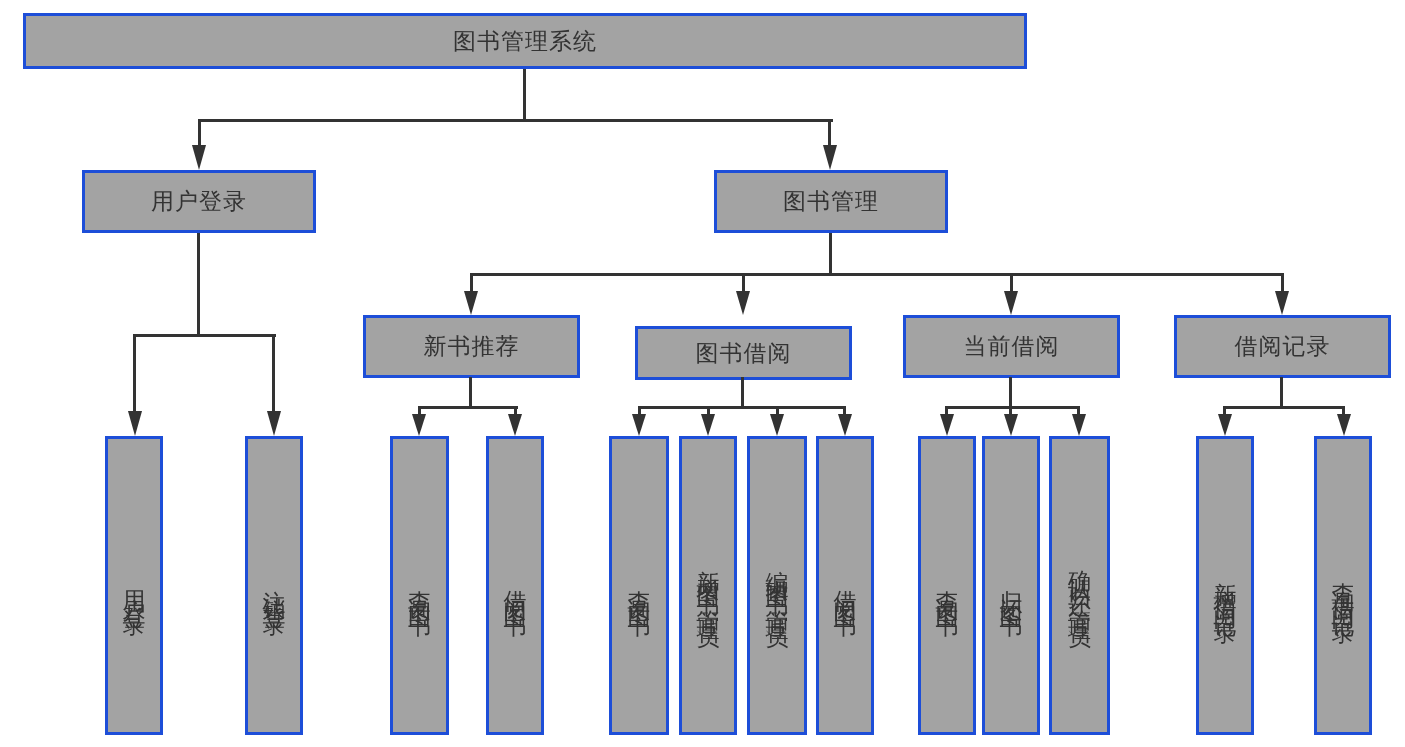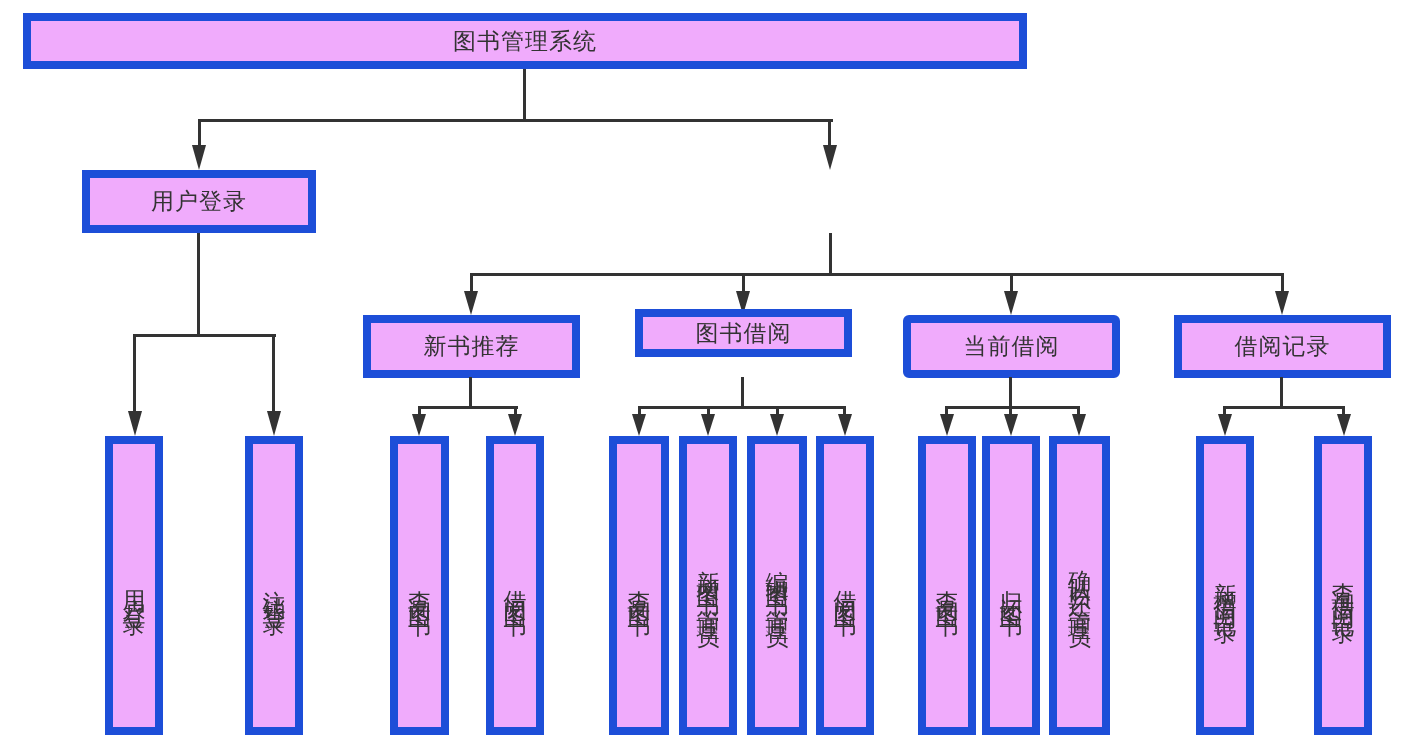--- a/index.html
+++ b/index.html
@@ -11,22 +11,22 @@
     position: relative;
     width: 1405px;
     height: 747px;
     background: #ffffff;
     overflow: hidden;
     font-family: "DejaVu Sans", "Liberation Sans", sans-serif;
   }
   .node {
     position: absolute;
     box-sizing: border-box;
-    border: 8px solid #1d4ed8;
-    background: #f0abfc;
+    border: 3px solid #1d4ed8;
+    background: #a3a3a3;
     color: #333333;
     display: flex;
     align-items: center;
     justify-content: center;
     font-size: 23px;
     letter-spacing: 1px;
     text-align: center;
   }
   .node.vert {
     writing-mode: vertical-rl;
@@ -71,20 +71,23 @@
   <div class="vline" style="left:523px; top:69px; width:3px; height:52px;"></div>
   <div class="hline" style="left:198px; top:119px; width:635px; height:3px;"></div>
   <div class="stub" style="left:198px; top:119px; width:3px; height:28px;"></div>
   <div class="arr arr25" style="left:192px; top:145px;"></div>
   <div class="stub" style="left:828px; top:119px; width:3px; height:28px;"></div>
   <div class="arr arr25" style="left:823px; top:145px;"></div>
 
   <div class="node" style="left:82px; top:170px; width:234px; height:63px;">
     <span>用户登录</span>
   </div>
+  <div class="node" style="left:714px; top:170px; width:234px; height:63px;">
+    <span>图书管理</span>
+  </div>
 
   <div class="vline" style="left:197px; top:233px; width:3px; height:104px;"></div>
   <div class="hline" style="left:133px; top:334px; width:143px; height:3px;"></div>
   <div class="stub" style="left:133px; top:334px; width:3px; height:79px;"></div>
   <div class="arr arr25" style="left:128px; top:411px;"></div>
   <div class="stub" style="left:272px; top:334px; width:3px; height:79px;"></div>
   <div class="arr arr25" style="left:267px; top:411px;"></div>
 
   <div class="vline" style="left:829px; top:233px; width:3px; height:42px;"></div>
   <div class="hline" style="left:470px; top:273px; width:814px; height:3px;"></div>
@@ -93,24 +96,24 @@
   <div class="stub" style="left:742px; top:273px; width:3px; height:19px;"></div>
   <div class="arr arr24" style="left:736px; top:291px;"></div>
   <div class="stub" style="left:1010px; top:273px; width:3px; height:19px;"></div>
   <div class="arr arr24" style="left:1004px; top:291px;"></div>
   <div class="stub" style="left:1281px; top:273px; width:3px; height:19px;"></div>
   <div class="arr arr24" style="left:1275px; top:291px;"></div>
 
   <div class="node" style="left:363px; top:315px; width:217px; height:63px;align-items:center;">
     <span>新书推荐</span>
   </div>
-  <div class="node" style="left:635px; top:309px; width:217px; height:48px;align-items:flex-end;">
+  <div class="node" style="left:635px; top:326px; width:217px; height:54px;">
     <span>图书借阅</span>
   </div>
-  <div class="node" style="left:903px; top:315px; width:217px; height:63px;border-radius:6px;">
+  <div class="node" style="left:903px; top:315px; width:217px; height:63px;">
     <span>当前借阅</span>
   </div>
   <div class="node" style="left:1174px; top:315px; width:217px; height:63px;">
     <span>借阅记录</span>
   </div>
 
   <div class="vline" style="left:469px; top:377px; width:3px; height:31px;"></div>
   <div class="hline" style="left:418px; top:406px; width:100px; height:3px;"></div>
   <div class="stub" style="left:418px; top:406px; width:3px; height:9px;"></div>
   <div class="arr arr22" style="left:412px; top:414px;"></div>

